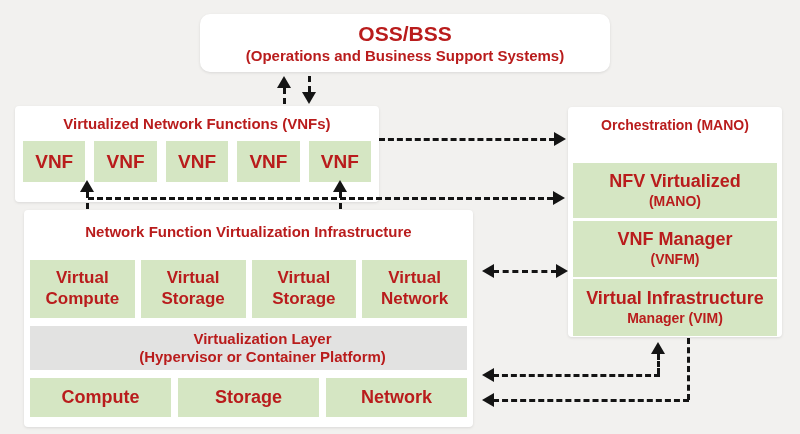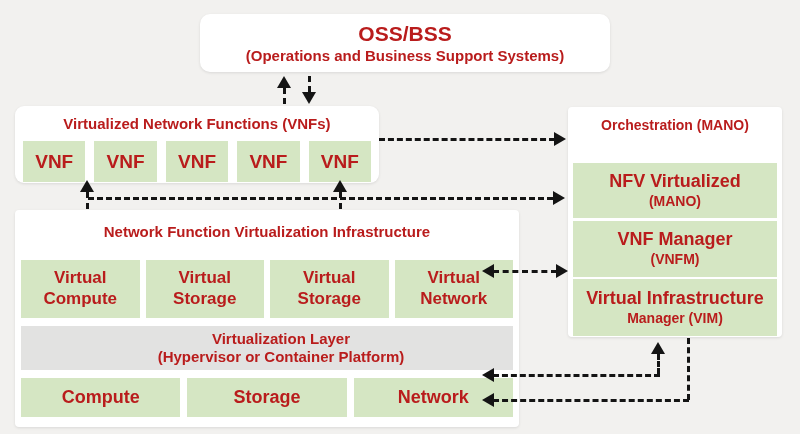--- a/index.html
+++ b/index.html
@@ -27,27 +27,27 @@
   .ah-up{border-left:7px solid transparent;border-right:7px solid transparent;border-bottom:12px solid #141414;}
   .ah-down{border-left:7px solid transparent;border-right:7px solid transparent;border-top:12px solid #141414;}
 
   
   .ossbss{left:200px;top:14px;width:410px;height:58px;border-radius:10px;
     display:flex;flex-direction:column;align-items:center;justify-content:center;}
   .ossbss .t1{font-size:21px;font-weight:bold;}
   .ossbss .t2{font-size:15px;font-weight:bold;margin-top:1px;}
 
   
-  .vnfs{left:15px;top:106px;width:364px;height:77px;border-radius:9px;}
+  .vnfs{left:15px;top:106px;width:364px;height:96px;}
   .vnfs .title{position:absolute;top:9px;left:0;right:0;text-align:center;font-size:15px;font-weight:bold;}
   .vnf-row{position:absolute;left:8px;right:8px;top:35px;height:41px;display:flex;gap:9px;}
   .vnf-row .cell{flex:1;font-size:19px;}
 
   
-  .nfvi{left:15px;top:210px;width:504px;height:217px;}
+  .nfvi{left:24px;top:210px;width:449px;height:217px;}
   .nfvi .title{position:absolute;top:13px;left:0;right:0;text-align:center;font-size:15px;font-weight:bold;}
   .vres-row{position:absolute;left:6px;right:6px;top:50px;height:58px;display:flex;gap:6px;}
   .vres-row .cell{flex:1;font-size:17px;}
   .vlayer{position:absolute;left:6px;right:6px;top:116px;height:44px;font-size:15px;}
   .hw-row{position:absolute;left:6px;right:6px;top:168px;height:39px;display:flex;gap:7px;}
   .hw-row .cell{flex:1;font-size:18px;}
 
   
   .mano{left:568px;top:107px;width:214px;height:230px;}
   .mano .title{position:absolute;top:10px;left:0;right:0;text-align:center;font-size:14px;font-weight:bold;line-height:1.25;}

